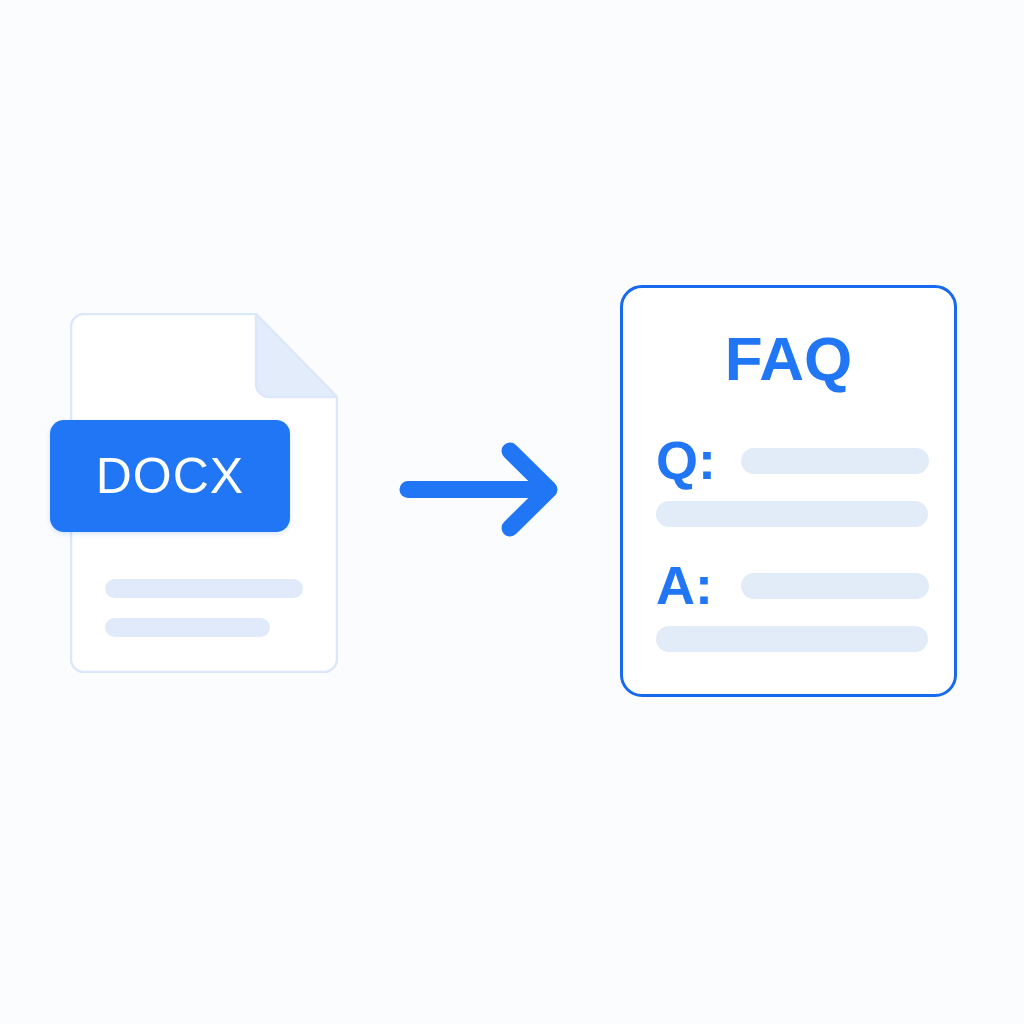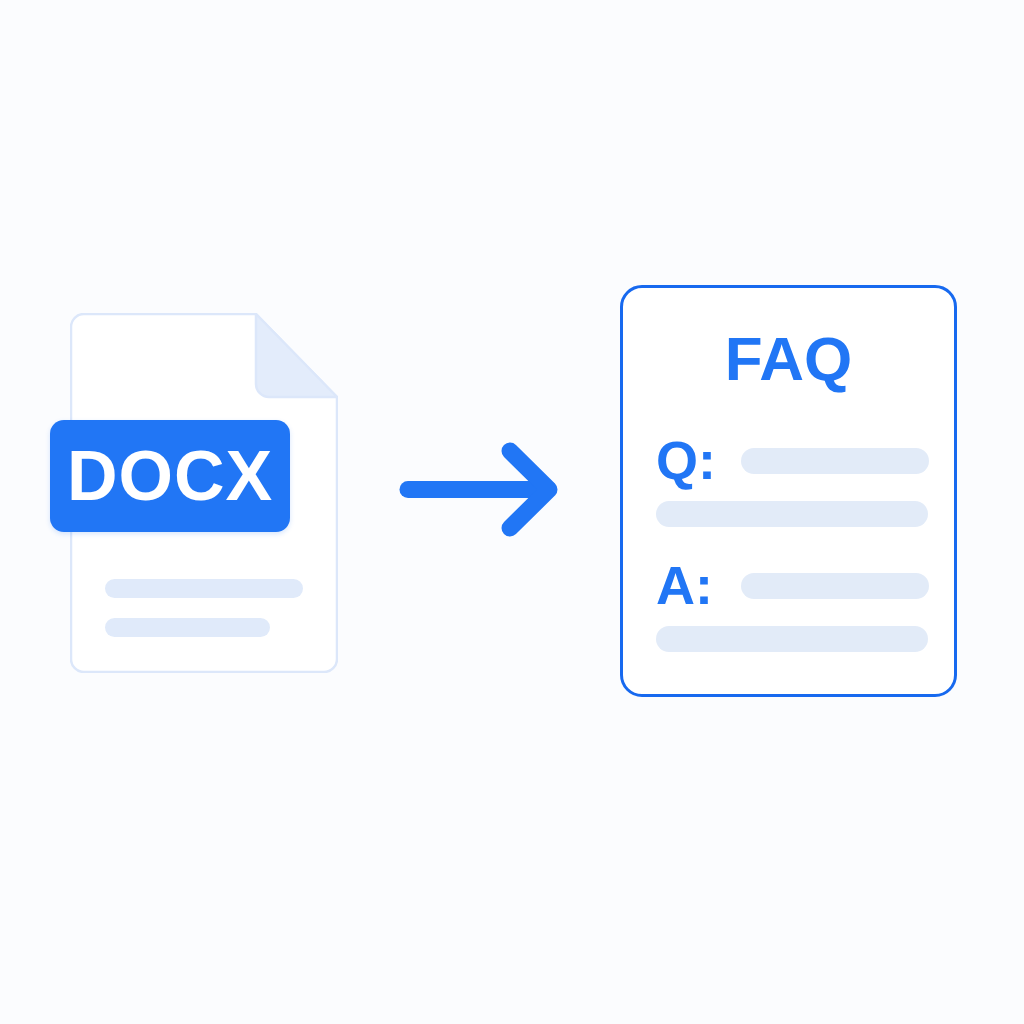--- a/index.html
+++ b/index.html
@@ -44,22 +44,22 @@
     height: 112px;
     background: #2176f5;
     border-radius: 14px;
     display: flex;
     align-items: center;
     justify-content: center;
     box-shadow: 0 2px 5px rgba(33, 118, 245, 0.18);
   }
   .docx-badge .badge-label {
     color: #ffffff;
-    font-size: 70px;
-    font-weight: 700;
+    font-size: 50px;
+    font-weight: 400;
     letter-spacing: 1px;
     line-height: 1;
     font-family: "Liberation Sans", sans-serif;
   }
   .docx-line {
     position: absolute;
     background: #e0eafa;
     border-radius: 10px;
     height: 19px;
   }

